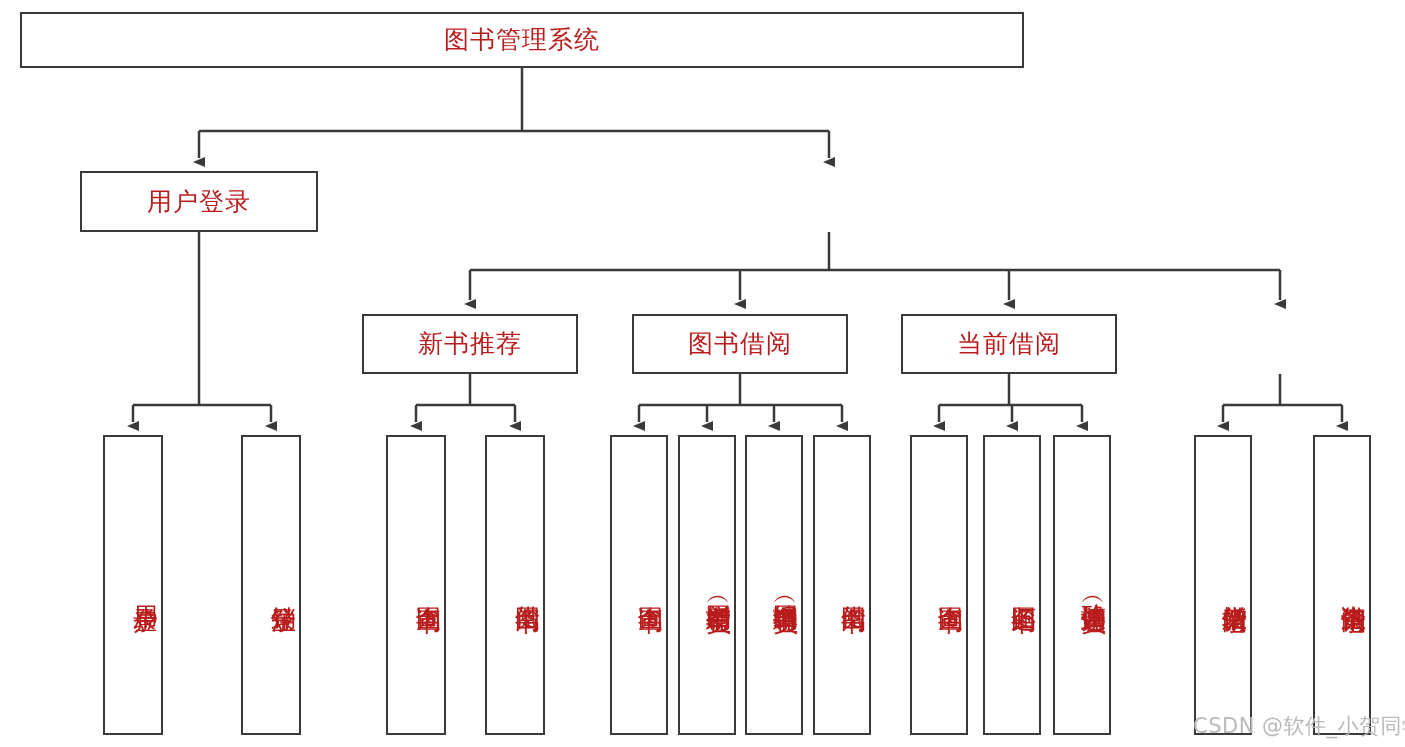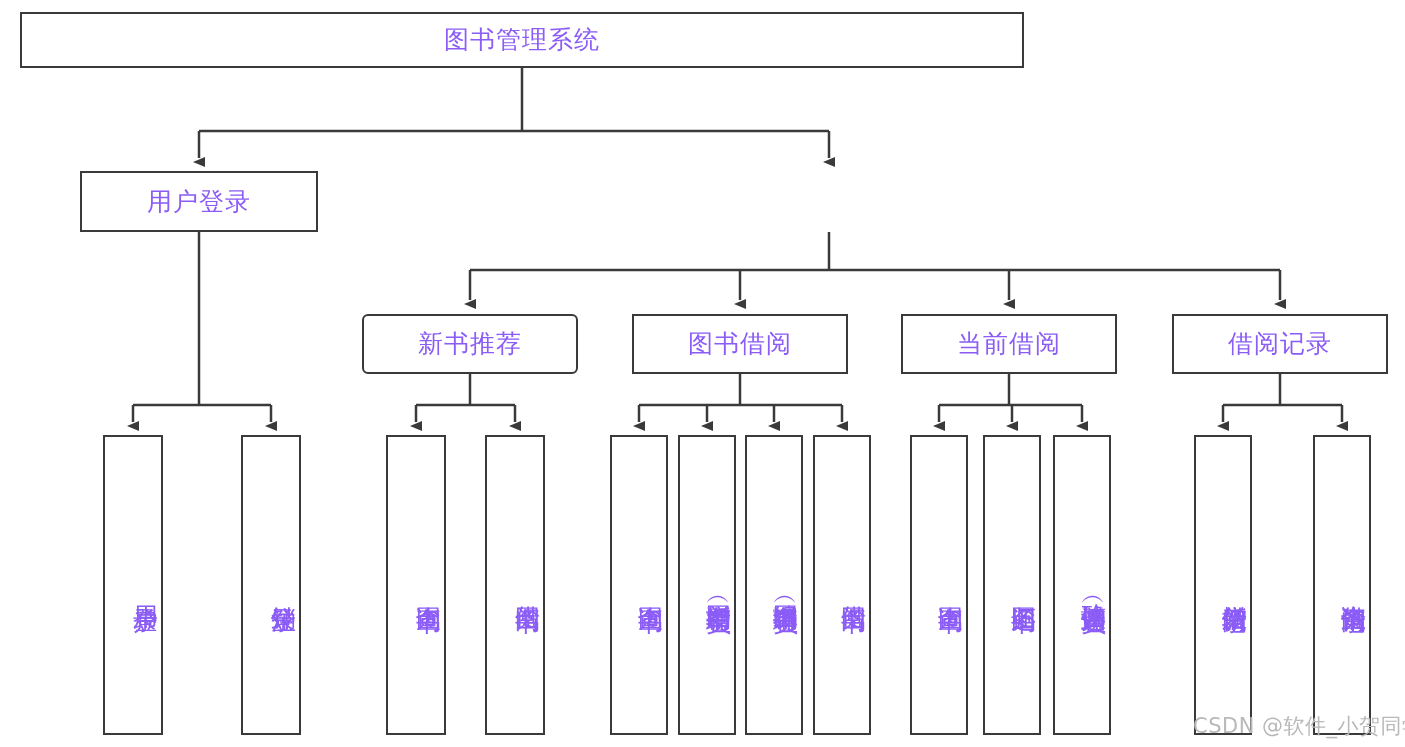--- a/index.html
+++ b/index.html
@@ -26,21 +26,21 @@
     height: 747px;
   }
   .node {
     position: absolute;
     box-sizing: border-box;
     border: 2px solid #3a3a3a;
     background: #ffffff;
     display: flex;
     align-items: center;
     justify-content: center;
-    color: #8b5cf6;
+    color: #b91c1c;
   }
   .node-h {
     font-size: 25px;
     line-height: 1.2;
     letter-spacing: 1px;
     white-space: nowrap;
   }
   .node-v {
     font-size: 25px;
     line-height: 1.26;
@@ -125,31 +125,28 @@
   </svg>
 
   <div class="node node-h" style="left:20px; top:12px; width:1004px; height:56px;">
     <span>图书管理系统</span>
   </div>
 
   <div class="node node-h" style="left:80px; top:171px; width:238px; height:61px;">
     <span>用户登录</span>
   </div>
 
-  <div class="node node-h" style="left:362px; top:314px; width:216px; height:60px;border-radius:6px;">
+  <div class="node node-h" style="left:362px; top:314px; width:216px; height:60px;">
     <span>新书推荐</span>
   </div>
   <div class="node node-h" style="left:901px; top:314px; width:216px; height:60px;">
     <span>当前借阅</span>
   </div>
   <div class="node node-h" style="left:632px; top:314px; width:216px; height:60px;">
     <span>图书借阅</span>
-  </div>
-  <div class="node node-h" style="left:1172px; top:314px; width:216px; height:60px;">
-    <span>借阅记录</span>
   </div>
 
   <div class="node node-v" style="left:103px; top:435px; width:60px; height:300px;">
     <span>用户登录</span>
   </div>
   <div class="node node-v" style="left:241px; top:435px; width:60px; height:300px;">
     <span>注销登录</span>
   </div>
   <div class="node node-v" style="left:386px; top:435px; width:60px; height:300px;">
     <span>查询图书</span>

